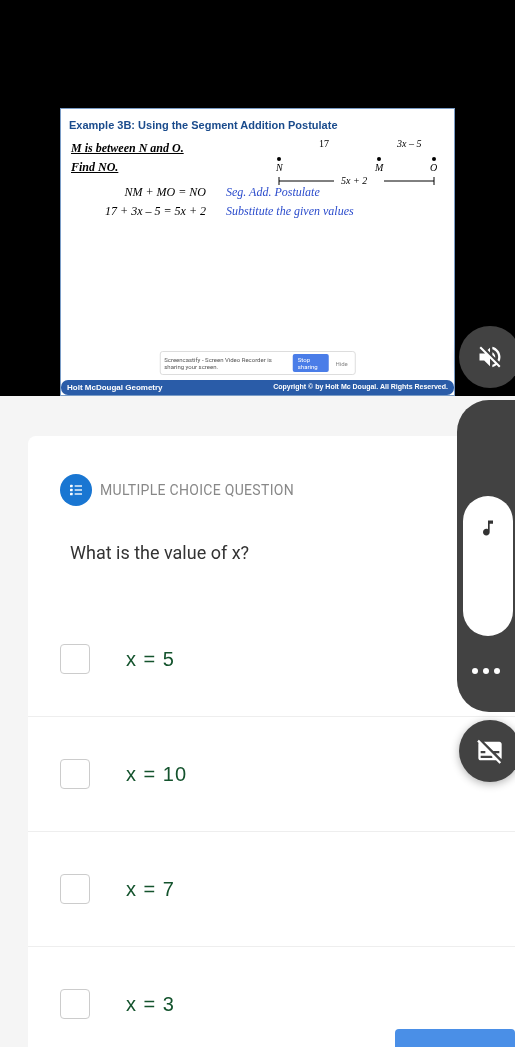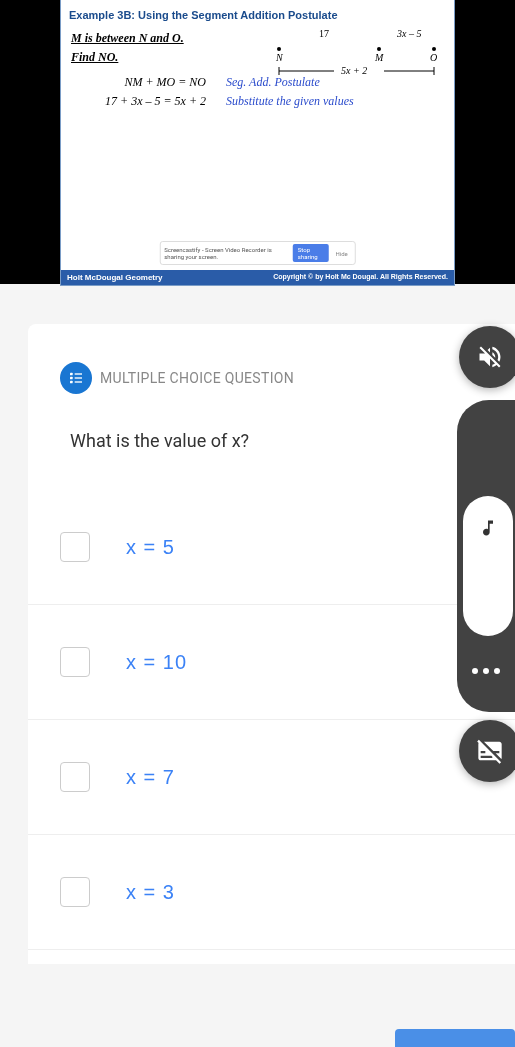--- a/index.html
+++ b/index.html
@@ -6,24 +6,24 @@
     body {
       font-family: -apple-system, BlinkMacSystemFont, "Segoe UI", Roboto, sans-serif;
       background: #f5f5f5;
       width: 515px;
       height: 1047px;
       overflow: hidden;
       position: relative;
     }
     .video-area {
       background: #000;
-      height: 284px;
+      height: 396px;
       display: flex;
       justify-content: center;
-      align-items: center;
+      align-items: flex-end;
       padding-top: 0;
     }
     .slide {
       background: #fff;
       width: 395px;
       height: 288px;
       margin-top: 0;
       position: relative;
       border: 1px solid #7a9cc6;
     }
@@ -101,20 +101,21 @@
       bottom: 0;
       left: 0;
       right: 0;
       background: #2a5ca8;
       color: #fff;
       font-size: 8px;
       padding: 3px 6px;
       display: flex;
       justify-content: space-between;
       font-family: Arial, sans-serif;
+      border-radius: 7px;
     }
     .slide-footer-left { font-weight: bold; }
     .slide-footer-right { font-weight: bold; font-size: 7px; }
 
     .question-card {
       background: #fff;
       margin: 40px 0 0 28px;
       border-radius: 8px 0 0 0;
       padding: 38px 0 0 0;
       min-height: 640px;
@@ -160,21 +161,21 @@
     .option:first-child { padding-top: 50px; }
     .checkbox {
       width: 30px;
       height: 30px;
       border: 1px solid #ccc;
       border-radius: 4px;
       flex-shrink: 0;
     }
     .option-text {
       font-size: 20px;
-      color: #3b82f6;
+      color: #14532d;
       letter-spacing: 1px;
       font-family: -apple-system, sans-serif;
     }
 
     .side-controls {
       position: absolute;
       right: 0;
       top: 320px;
     }
     .ctrl-btn {

